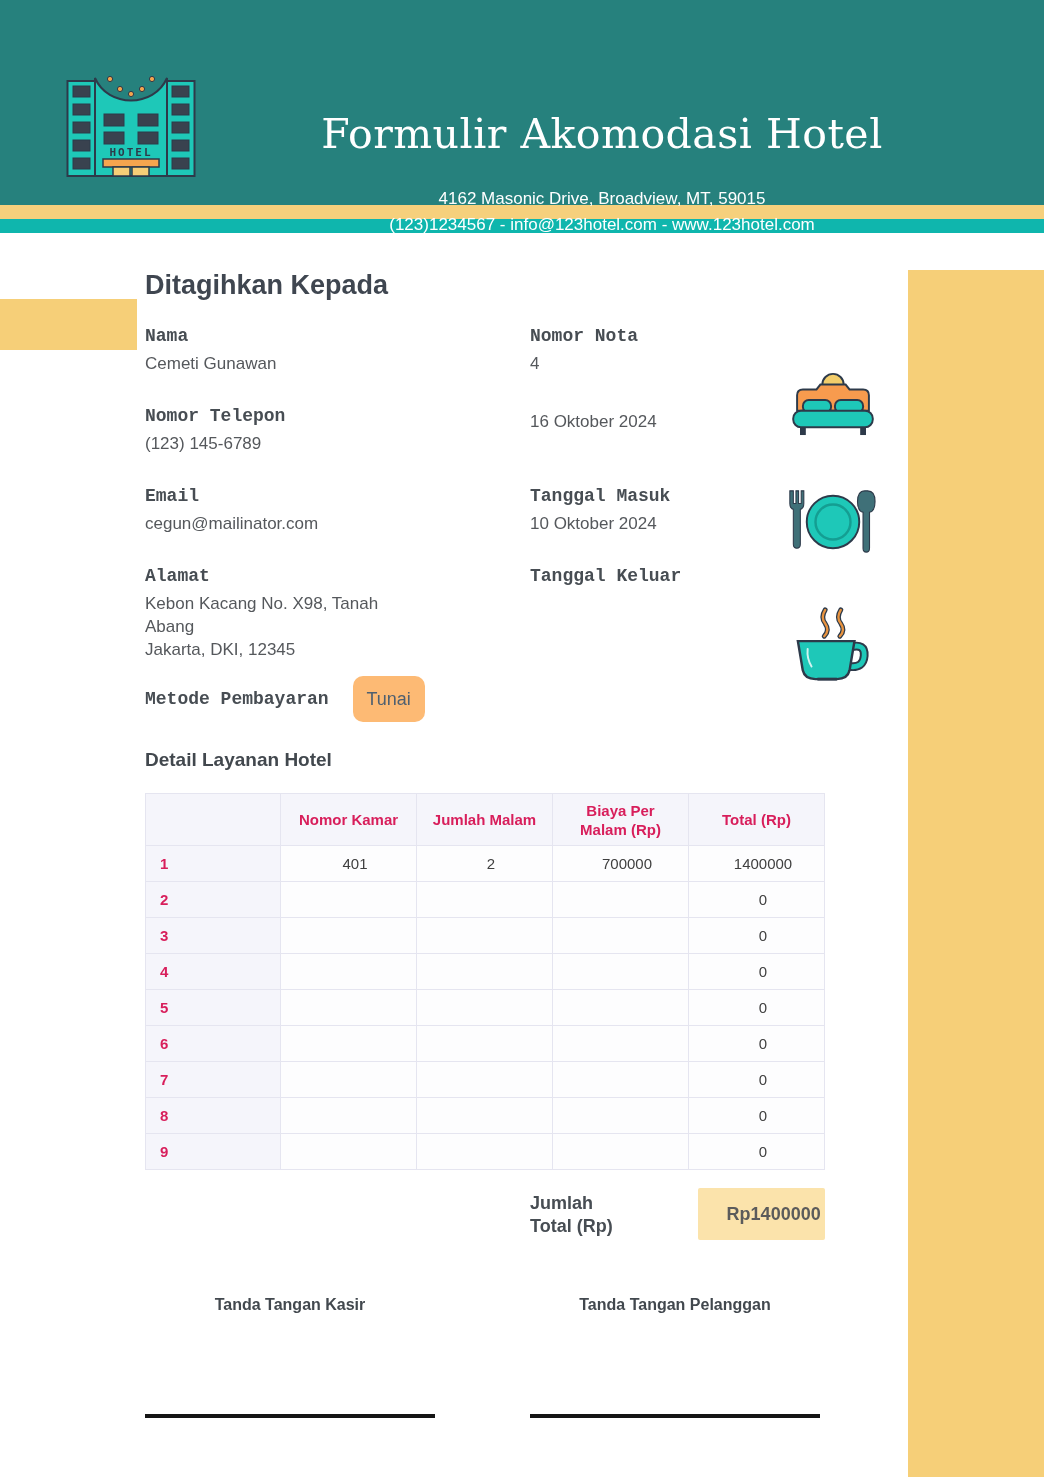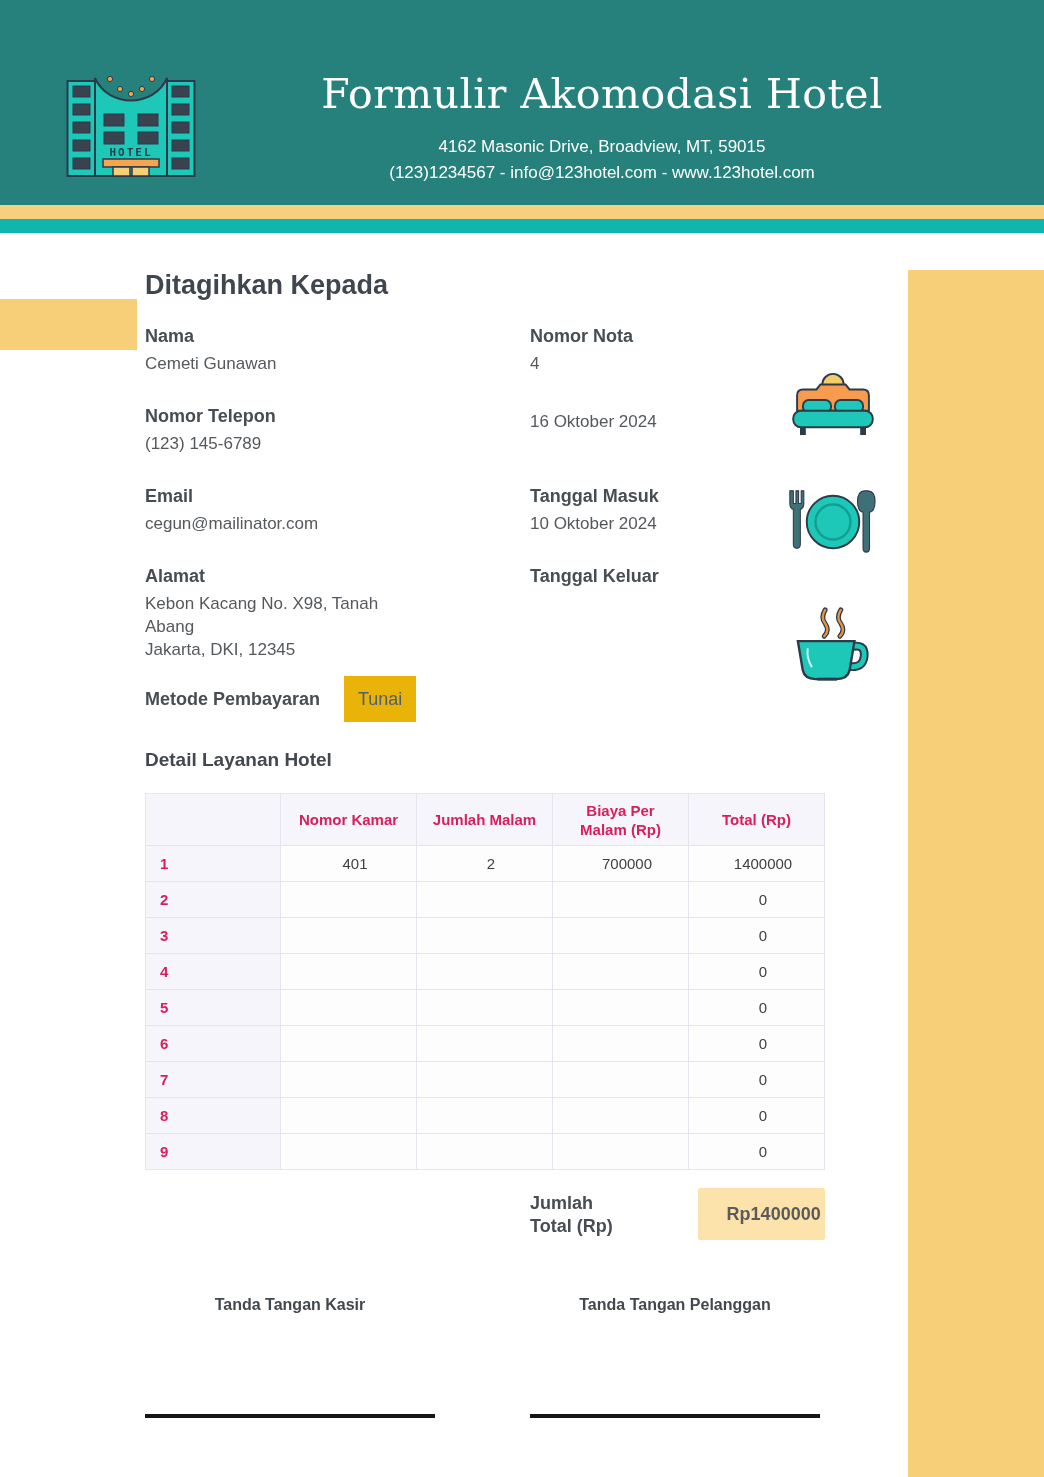--- a/index.html
+++ b/index.html
@@ -4,42 +4,42 @@
 <style>
   * { margin:0; padding:0; box-sizing:border-box; }
   html,body { background:#ffffff; }
   body { font-family:"Liberation Sans", sans-serif; }
   .page { position:relative; width:1044px; height:1477px; background:#ffffff; overflow:hidden; margin:0 auto; }
 
   
   .header { position:relative; width:100%; height:205px; background:#26817d; }
   .logo { position:absolute; left:66px; top:66px; width:134px; height:118px; }
   .header-text { position:absolute; left:160px; top:0; width:884px; height:100%; text-align:center; color:#ffffff; }
-  .form-title { font-family:"DejaVu Serif", serif; font-weight:400; font-size:41px; letter-spacing:0.5px; margin-top:70px; }
+  .form-title { font-family:"DejaVu Serif", serif; font-weight:400; font-size:41px; letter-spacing:0.5px; margin-top:110px; }
   .addr { font-size:17px; line-height:26px; }
-  .addr-block { margin-top:16px; }
+  .addr-block { margin-top:28px; }
   .strip-yellow { width:100%; height:14px; background:#f6d07c; }
   .strip-teal { width:100%; height:14px; background:#0fb6ad; }
 
   
   .body-area { position:relative; width:100%; height:1244px; background:#ffffff; }
   .right-accent { position:absolute; right:0; top:0; width:136px; height:100%; background:#f6cf78; }
   .left-accent { position:absolute; left:0; top:29px; width:137px; height:51px; background:#f6cf78; }
   .content { position:relative; padding:0 0 0 145px; width:825px; }
 
   .section-title { margin-top:37px; font-size:27px; font-weight:700; color:#3f4650; }
   .sub-title { font-size:19px; font-weight:700; color:#42484e; }
 
   .fields-grid { display:grid; grid-template-columns:385px 295px; grid-row-gap:30px; margin-top:24px; }
-  .field-label { font-size:18px; font-weight:700; color:#474d53; line-height:22px; }
+  .field-label { font-size:18px; font-weight:700; color:#474d53; line-height:22px;font-family:Liberation Mono, monospace; }
   .field-value { font-size:17px; color:#55585c; line-height:23px; margin-top:5px; }
   .addr-value { max-width:272px; }
 
   .payment-row { display:flex; align-items:center; margin-top:14px; height:48px; }
-  .payment-badge { margin-left:24px; width:72px; height:46px; background:#eab308; border-radius:0;
+  .payment-badge { margin-left:24px; width:72px; height:46px; background:#fdba74; border-radius:10px;
                    display:flex; align-items:center; justify-content:center; font-size:18px; color:#4f6070; }
 
   .icons-stack { position:absolute; left:783px; top:100px; width:100px; display:flex; flex-direction:column; gap:46px; align-items:center; }
 
   
   .svc-title { margin-top:26px; }
   table.svc { margin-top:22px; border-collapse:collapse; table-layout:fixed; width:680px; background:#fdfdfe; }
   table.svc th, table.svc td { border:1px solid #e5e5f0;padding-left:13px; }
   table.svc th { width:136px; height:52px; background:#f5f5fb; color:#d81e5b; font-size:15px; font-weight:700; text-align:center; padding:4px 10px; line-height:19px; }
   table.svc th.num-col { width:135px; }

